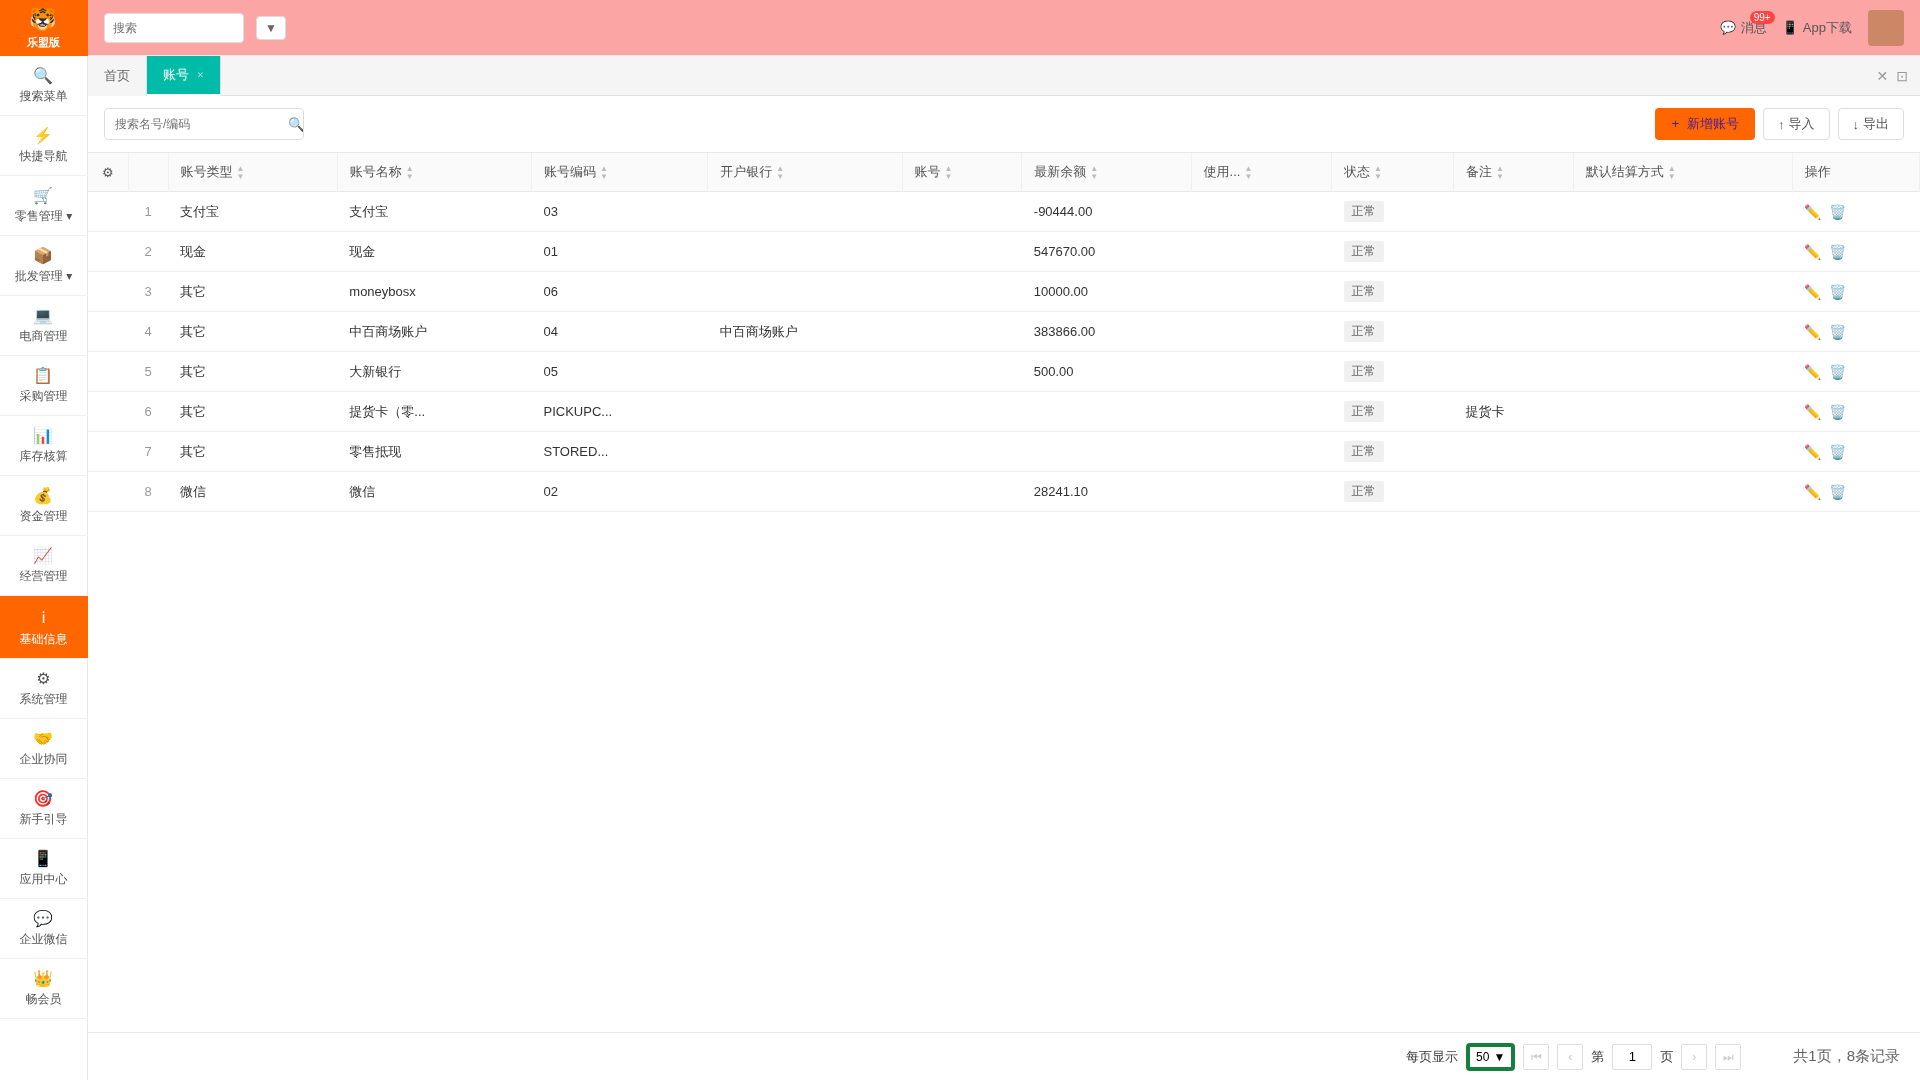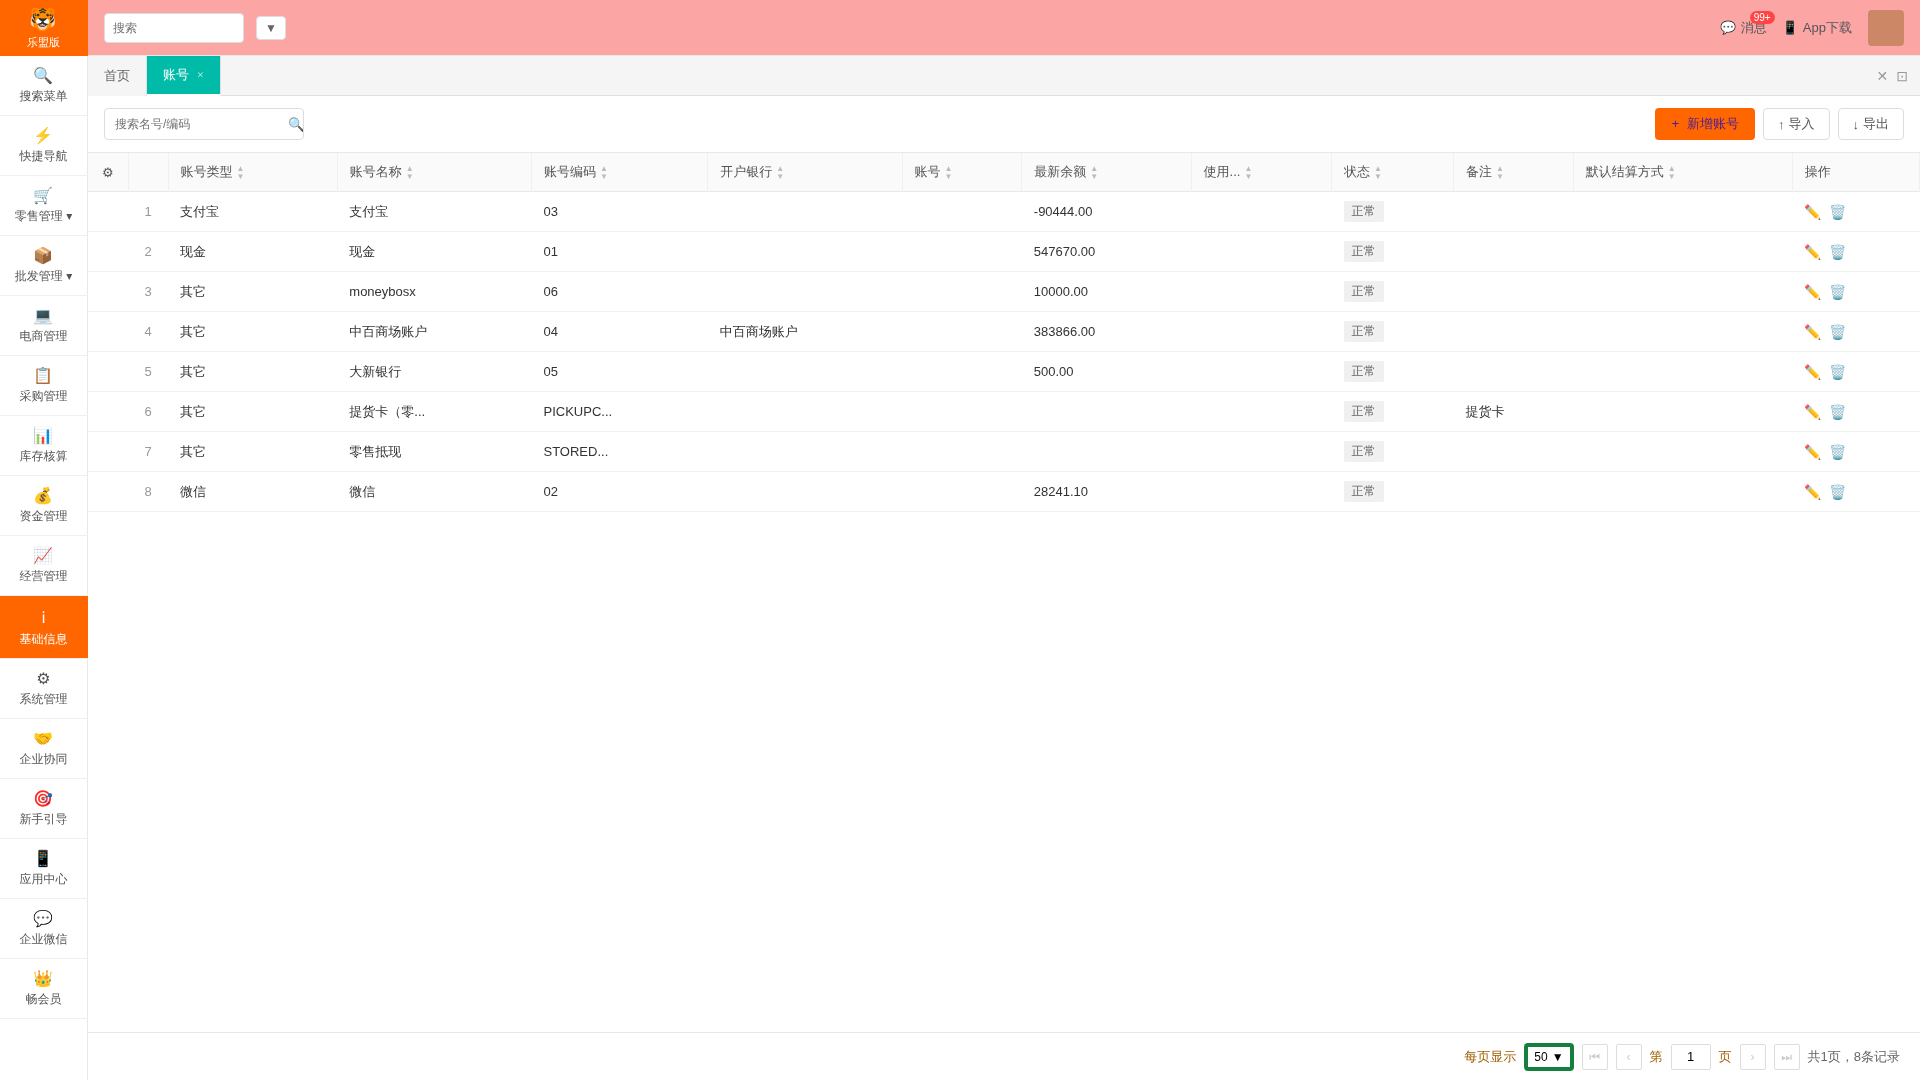--- a/index.html
+++ b/index.html
@@ -28,20 +28,21 @@
       font-size: 11px;
       cursor: pointer;
     }
     .sidebar-logo .logo-icon {
       font-size: 22px;
       font-weight: bold;
     }
     .sidebar-logo .logo-text {
       font-size: 11px;
       margin-top: 2px;
+      font-weight: bold;
     }
     .sidebar-item {
       width: 88px;
       padding: 10px 4px;
       text-align: center;
       cursor: pointer;
       color: #555;
       font-size: 12px;
       border-bottom: 1px solid #f0f0f0;
     }
@@ -319,21 +320,21 @@
       height: 48px;
       border-top: 1px solid #e8e8e8;
       display: flex;
       align-items: center;
       justify-content: flex-end;
       padding: 0 20px;
       gap: 8px;
       flex-shrink: 0;
     }
     .pagination-text {
-      color: #a16207;
+      color: #404040;
       font-size: 13px;
     }
     .page-size-select {
       border: 4px solid #15803d;
       border-radius: 4px;
       padding: 3px 6px;
       font-size: 12px;
       display: flex;
       align-items: center;
       gap: 4px;
@@ -357,21 +358,22 @@
       width: 40px;
       height: 26px;
       border: 1px solid #ddd;
       border-radius: 2px;
       text-align: center;
       font-size: 13px;
       outline: none;
     }
     .total-text {
       color: #666;
-      font-size: 13px;
+      font-size: 15px;
+      margin-left: 44px;
     }
 
     
     .teal-header {
       background: #00bba7;
     }
   </style>
 </head>
 <body>
 

